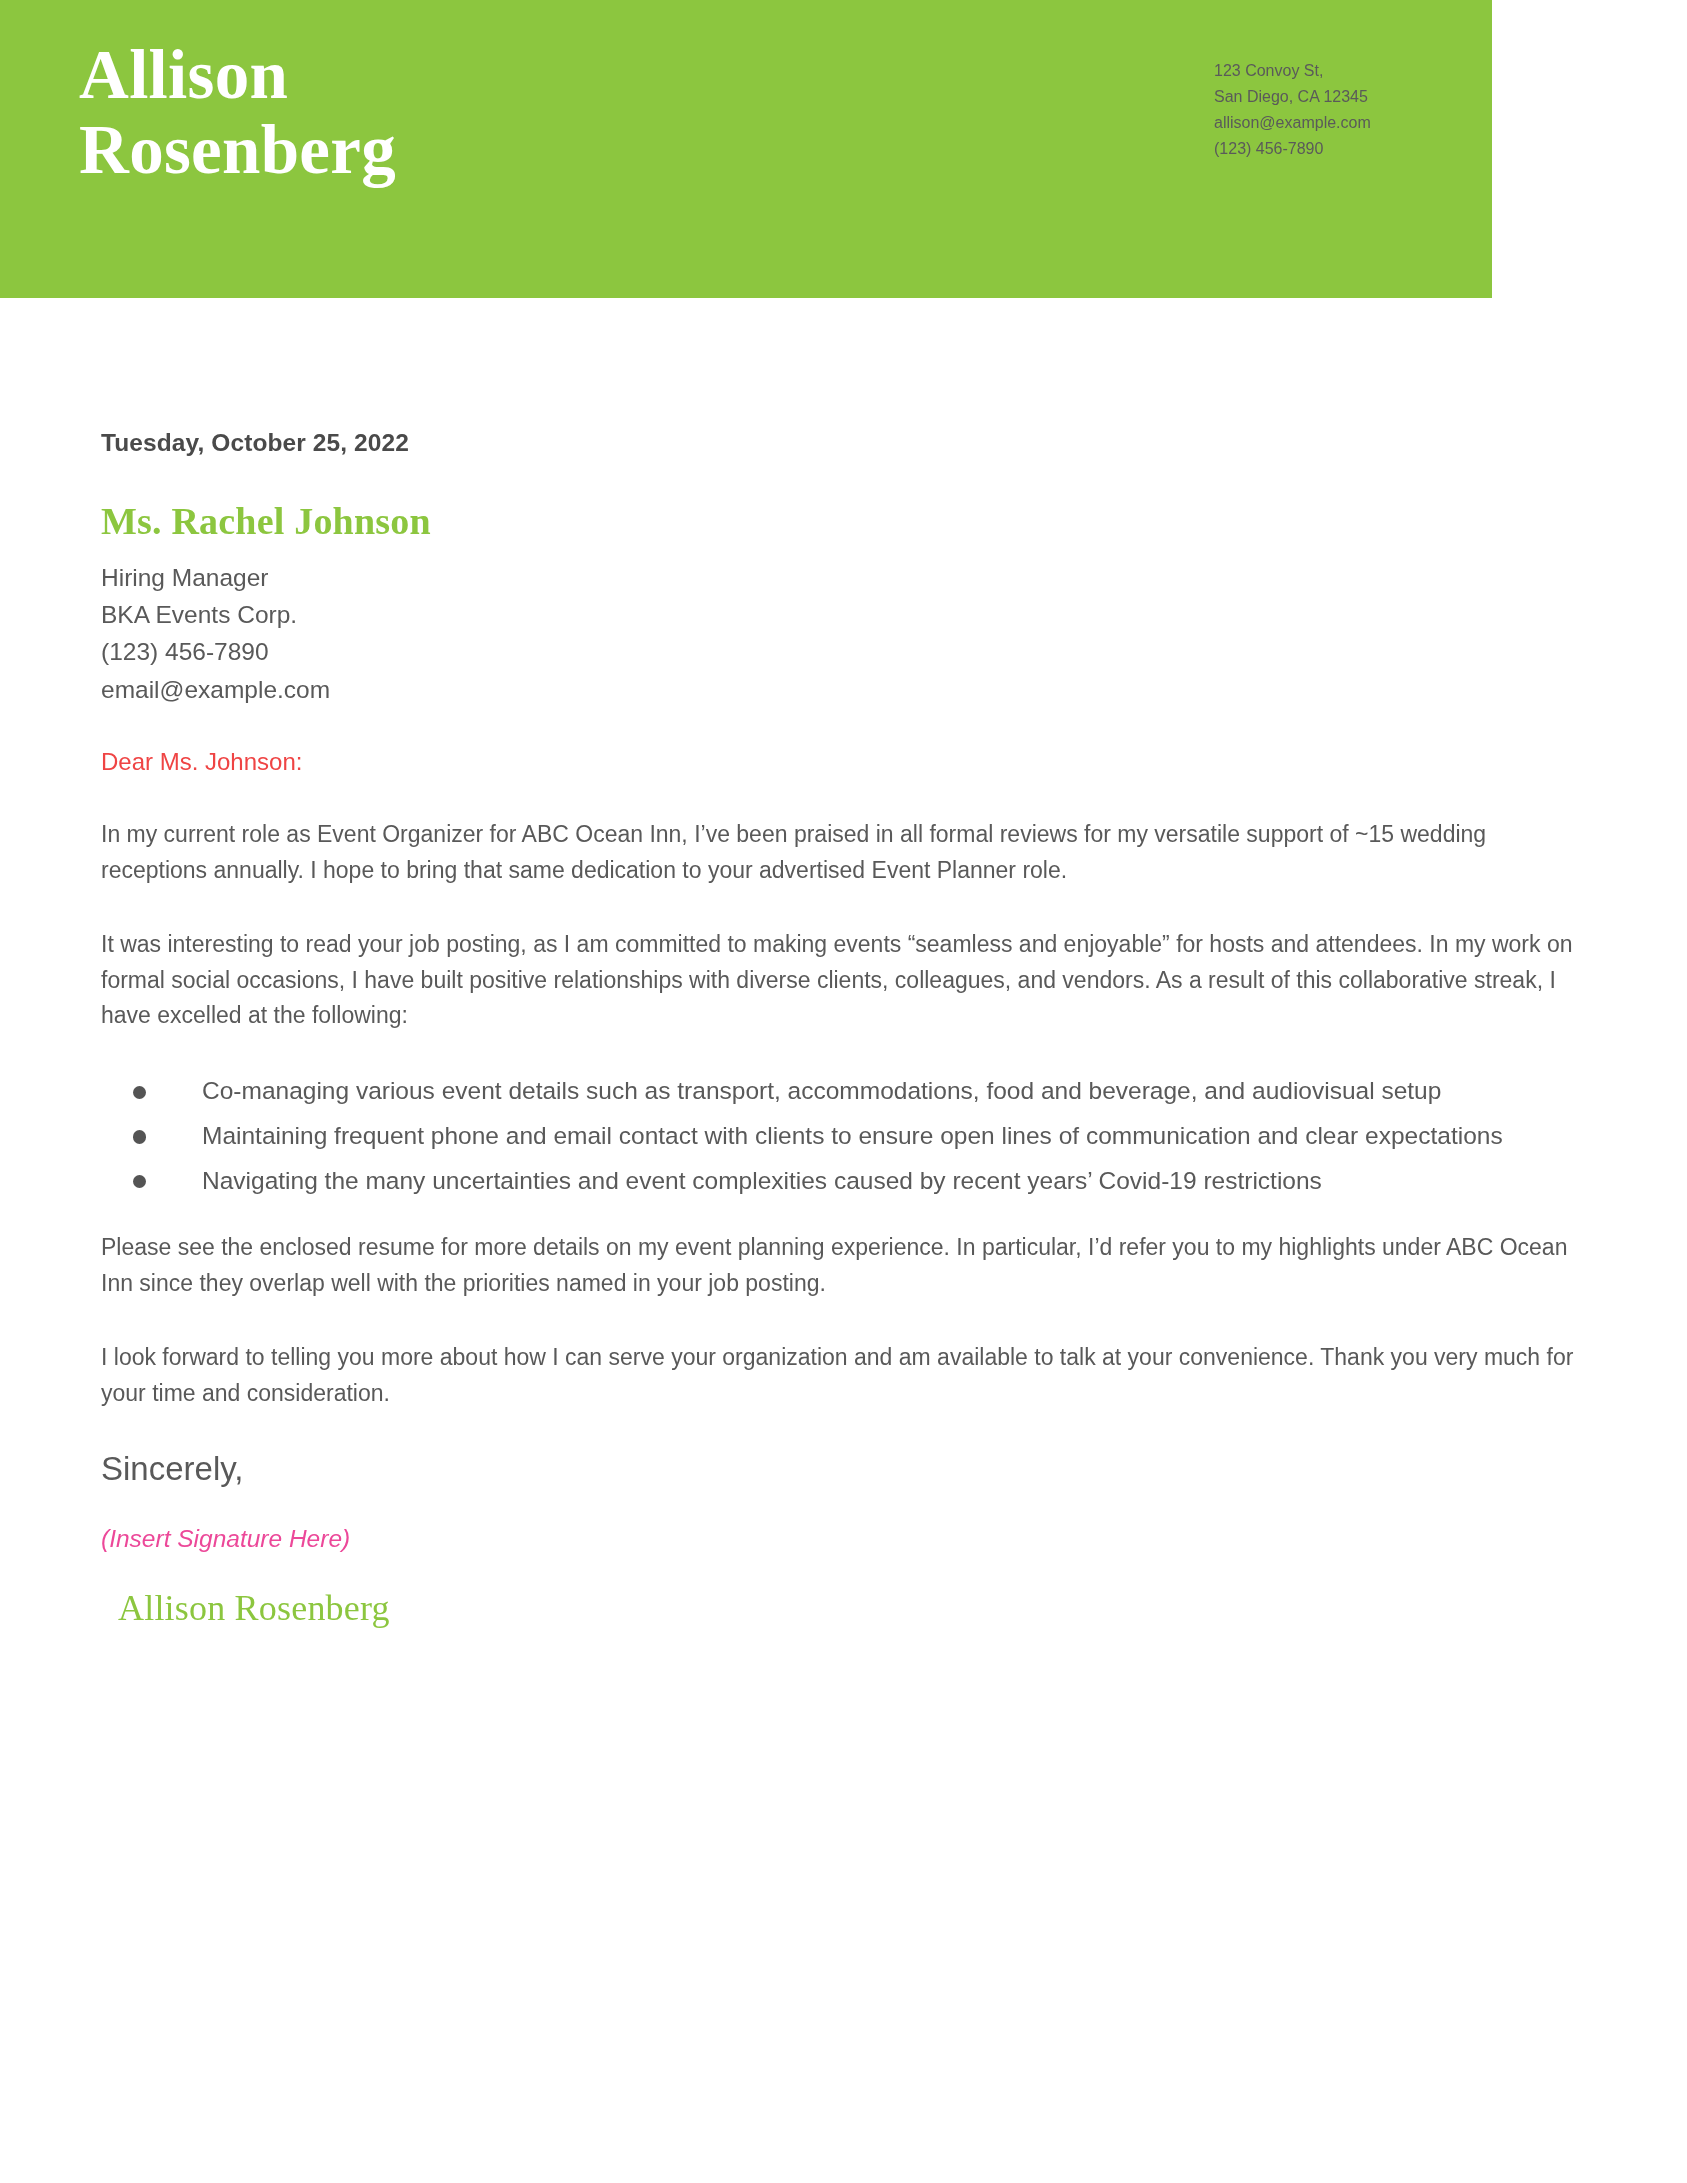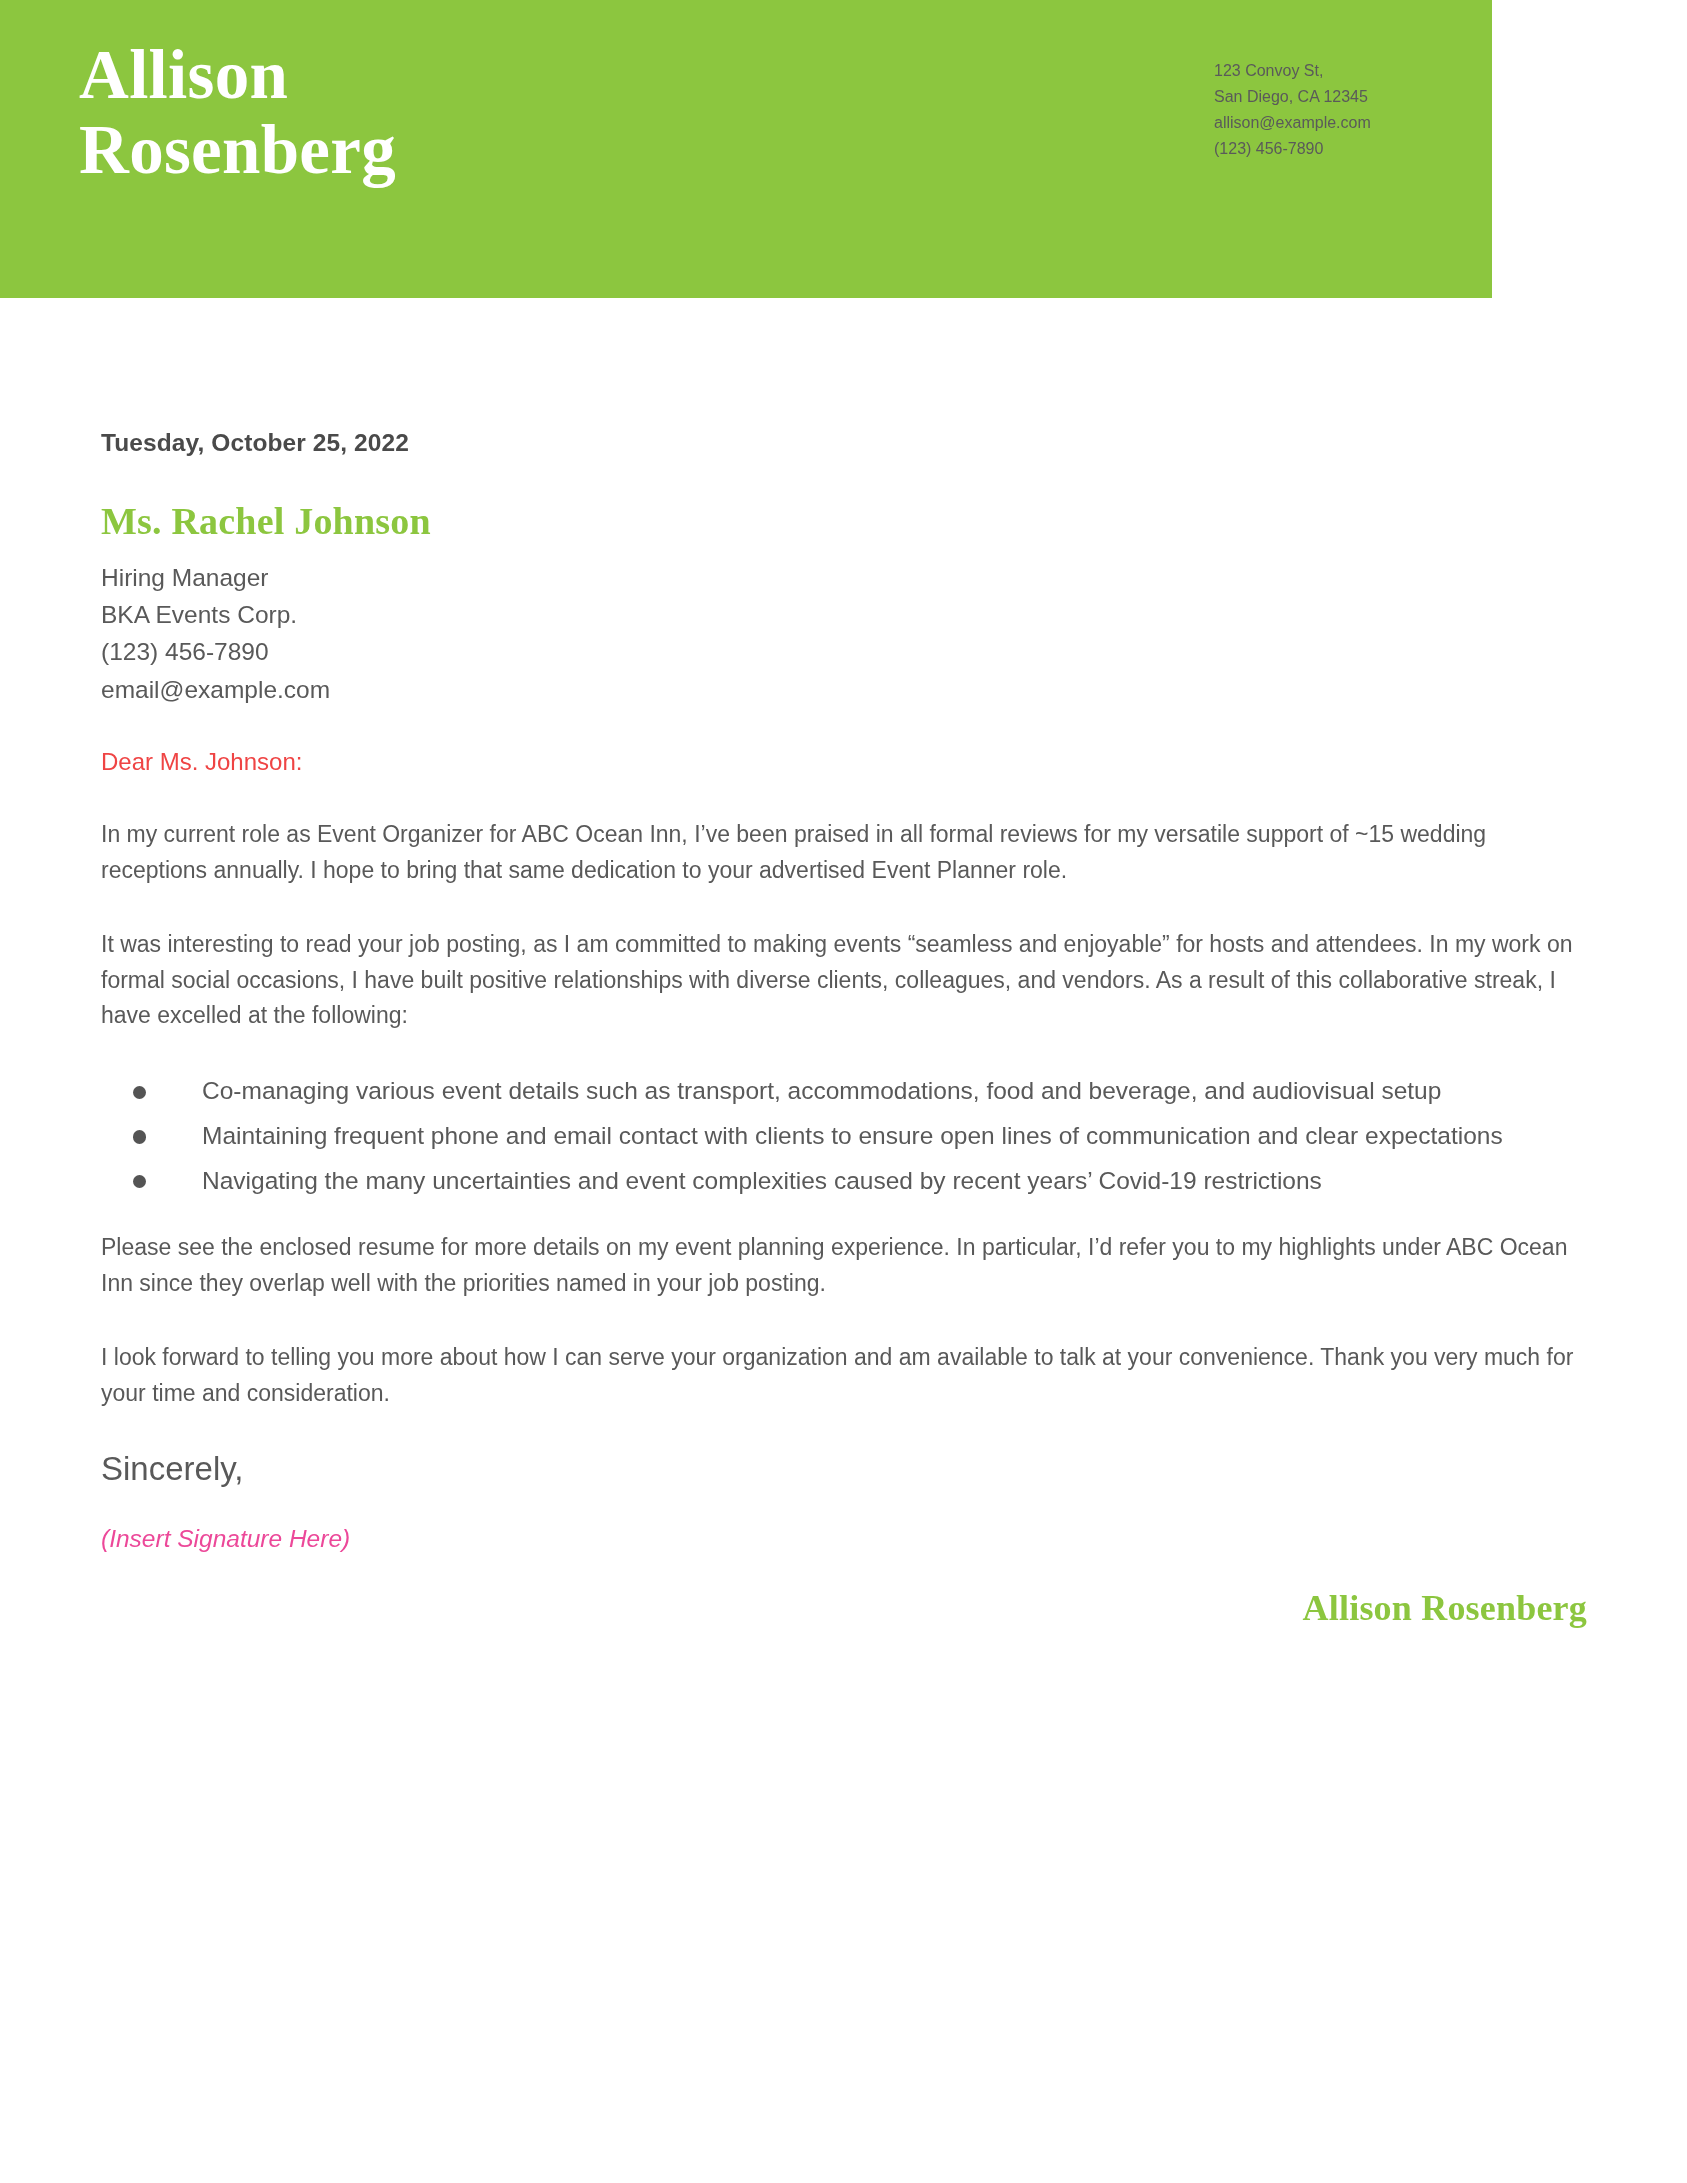--- a/index.html
+++ b/index.html
@@ -145,26 +145,25 @@
   .signature-placeholder {
     font-family: "Liberation Sans", sans-serif;
     font-style: italic;
     font-size: 24.5px;
     color: #ec4899;
     margin: 0 0 34px 0;
   }
 
   .signature-name {
     font-family: "Liberation Serif", serif;
-    font-weight: bold;
+    font-weight: normal;
     font-size: 36px;
     color: #8CC63F;
-    margin: 3px;
+    margin: 17px;
     letter-spacing: 0.2px;
-    text-align: right;
   }
 </style>
 </head>
 <body>
 
 <div class="page">
 
   <div class="header-band">
 
     <div class="header-name">

